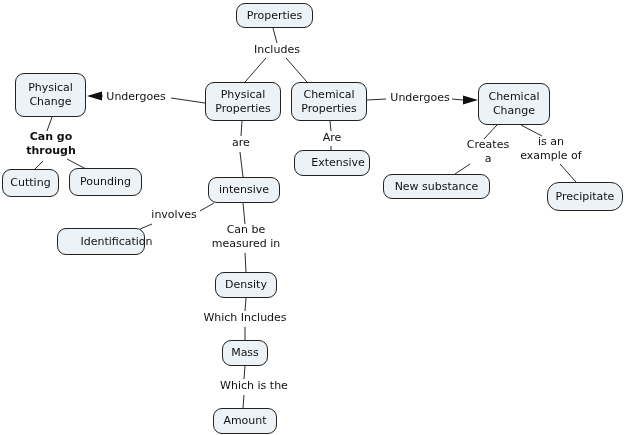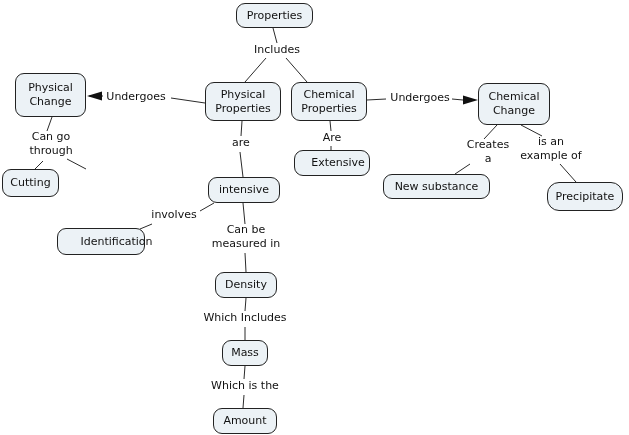--- a/index.html
+++ b/index.html
@@ -97,39 +97,40 @@
   <div class="node" style="left:236px; top:3px;  width:77px;  height:25px;">Properties</div>
   <div class="node" style="left:205px; top:82px; width:76px;  height:39px;">Physical
 Properties</div>
   <div class="node" style="left:291px; top:82px; width:76px;  height:39px;">Chemical
 Properties</div>
   <div class="node" style="left:15px;  top:73px; width:71px;  height:44px;">Physical
 Change</div>
   <div class="node" style="left:478px; top:83px; width:72px;  height:42px;">Chemical
 Change</div>
   <div class="node" style="left:2px;   top:169px; width:57px; height:28px;">Cutting</div>
+  <div class="node" style="left:69px;  top:168px; width:73px; height:28px;">Pounding</div>
   <div class="node" style="left:208px; top:177px; width:72px; height:26px;">intensive</div>
   <div class="node" style="left:57px;  top:228px; width:88px; height:27px;padding-left:35px;">Identification</div>
   <div class="node" style="left:294px; top:150px; width:76px; height:26px;padding-left:16px;">Extensive</div>
   <div class="node" style="left:215px; top:272px; width:62px; height:26px;">Density</div>
   <div class="node" style="left:222px; top:340px; width:46px; height:26px;">Mass</div>
   <div class="node" style="left:213px; top:408px; width:64px; height:26px;">Amount</div>
   <div class="node" style="left:383px; top:174px; width:107px; height:25px;">New substance</div>
   <div class="node" style="left:547px; top:182px; width:76px; height:29px;border-radius:12px;">Precipitate</div>
 
   <div class="link-label" style="left:277px; top:43px;">Includes</div>
   <div class="link-label" style="left:136px; top:90px;">Undergoes</div>
   <div class="link-label" style="left:420px; top:91px;">Undergoes</div>
-  <div class="link-label" style="left:51px;  top:130px;">Can go
+  <div class="link-label" style="left:51px;  top:130px;font-weight:bold;">Can go
 through</div>
   <div class="link-label" style="left:241px; top:136px;">are</div>
   <div class="link-label" style="left:332px; top:131px;">Are</div>
   <div class="link-label" style="left:174px; top:208px;">involves</div>
   <div class="link-label" style="left:246px; top:223px;">Can be
 measured in</div>
   <div class="link-label" style="left:245px; top:311px;">Which Includes</div>
-  <div class="link-label" style="left:245px; top:379px;text-align:center;">Which is the</div>
+  <div class="link-label" style="left:254px; top:379px;text-align:center;">Which is the</div>
   <div class="link-label" style="left:472px; top:138px;margin-left:16px;">Creates
 a</div>
   <div class="link-label" style="left:551px; top:135px;">is an
 example of</div>
 
 </div>
 
 </body></html>

